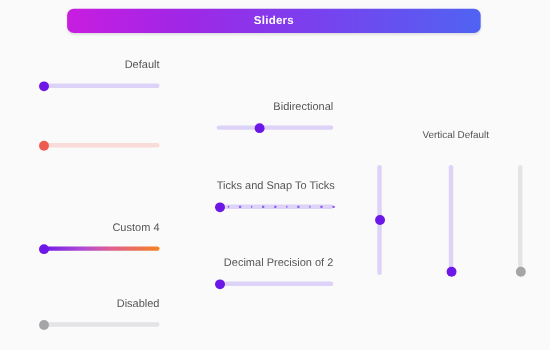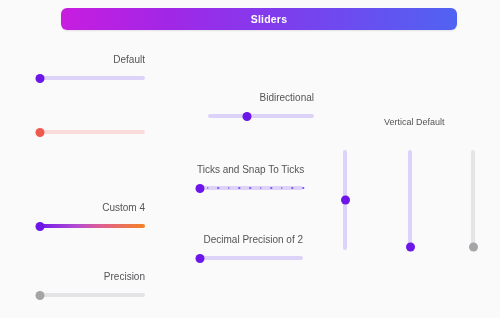--- a/index.html
+++ b/index.html
@@ -21,21 +21,20 @@
     left: 61px;
     top: 8px;
     width: 376px;
     height: 22px;
     border-radius: 6px;
     background: linear-gradient(90deg, #c81ddf 0%, #a326e6 26%, #7b3fee 58%, #5063f2 100%);
     display: flex;
     align-items: center;
     justify-content: center;
     box-shadow: 0 1px 2px rgba(0,0,0,0.10);
-    padding-left: 20px;
   }
   #header-title {
     color: #ffffff;
     font-size: 10.5px;
     font-weight: bold;
     letter-spacing: 0.2px;
   }
 
   
   .slider-block {
@@ -138,29 +137,29 @@
       </div>
     </div>
     <div class="slider-block" style="left: 37px; top: 202px; width: 108px;">
       <div class="slider-label">Custom 4</div>
       <div class="h-track-wrap">
         <div class="h-track" style="background: linear-gradient(90deg, rgb(109, 22, 232) 0%, rgb(176, 74, 212) 35%, rgb(224, 96, 143) 60%, rgb(245, 130, 32) 100%);"></div>
         <div class="h-thumb" style="left: 3%; background: rgb(109, 22, 232);"></div>
       </div>
     </div>
     <div class="slider-block" style="left: 37px; top: 271px; width: 108px;">
-      <div class="slider-label">Precision</div>
+      <div class="slider-label">Disabled</div>
       <div class="h-track-wrap">
         <div class="h-track" style="background: rgb(228, 228, 230);"></div>
         <div class="h-thumb" style="left: 3%; background: rgb(165, 165, 168);"></div>
       </div>
     </div>
   </div>
 <div id="middle-column">
-    <div class="slider-block" style="left: 208px; top: 92px; width: 106px;">
+    <div class="slider-block" style="left: 197px; top: 92px; width: 106px;">
       <div class="slider-label">Bidirectional</div>
       <div class="h-track-wrap">
         <div class="h-track" style="background: rgb(221, 210, 247);"></div>
         <div class="h-thumb" style="left: 37%; background: rgb(109, 22, 232);"></div>
       </div>
     </div>
     <div class="slider-block" style="left: 197px; top: 164px; width: 106px;">
       <div class="slider-label">Ticks and Snap To Ticks</div>
       <div class="h-track-wrap">
         <div class="h-track" style="background: rgb(221, 210, 247);"></div>

